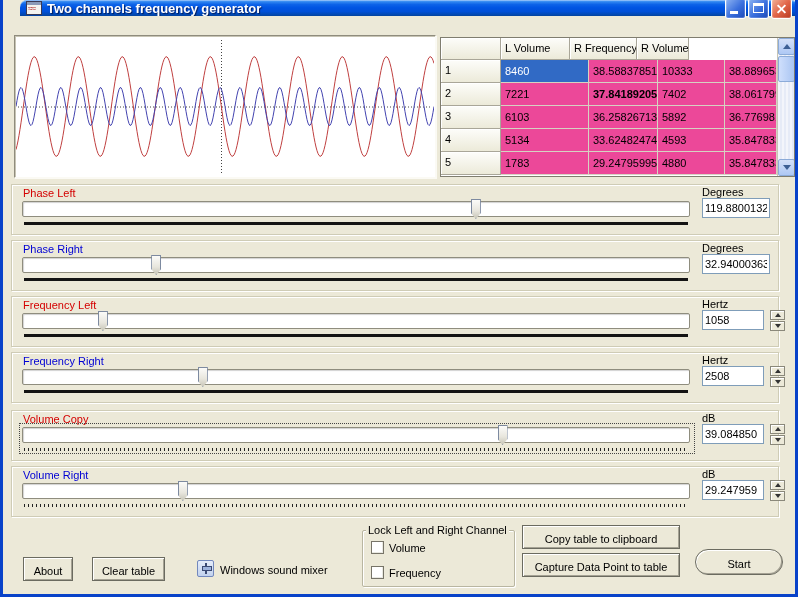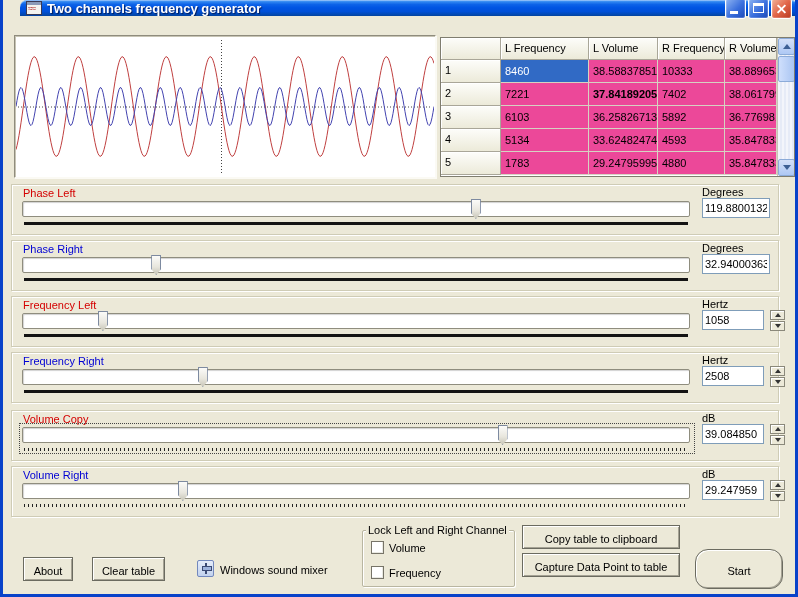--- a/index.html
+++ b/index.html
@@ -196,21 +196,20 @@
           <line x1="205.5" y1="3" x2="205.5" y2="136" stroke="#444" stroke-width="1" stroke-dasharray="1 2"></line>
           <polyline points="0,112.6 1,108.6 2,103.9 3,98.4 4,92.3 5,85.8 6,78.9 7,71.9 8,64.8 9,57.8 10,51.0 11,44.6 12,38.7 13,33.5 14,29.0 15,25.3 16,22.5 17,20.6 18,19.8 19,19.9 20,21.1 21,23.3 22,26.4 23,30.4 24,35.1 25,40.6 26,46.7 27,53.2 28,60.1 29,67.1 30,74.2 31,81.2 32,88.0 33,94.4 34,100.3 35,105.5 36,110.0 37,113.7 38,116.5 39,118.4 40,119.2 41,119.1 42,117.9 43,115.7 44,112.6 45,108.6 46,103.9 47,98.4 48,92.3 49,85.8 50,78.9 51,71.9 52,64.8 53,57.8 54,51.0 55,44.6 56,38.7 57,33.5 58,29.0 59,25.3 60,22.5 61,20.6 62,19.8 63,19.9 64,21.1 65,23.3 66,26.4 67,30.4 68,35.1 69,40.6 70,46.7 71,53.2 72,60.1 73,67.1 74,74.2 75,81.2 76,88.0 77,94.4 78,100.3 79,105.5 80,110.0 81,113.7 82,116.5 83,118.4 84,119.2 85,119.1 86,117.9 87,115.7 88,112.6 89,108.6 90,103.9 91,98.4 92,92.3 93,85.8 94,78.9 95,71.9 96,64.8 97,57.8 98,51.0 99,44.6 100,38.7 101,33.5 102,29.0 103,25.3 104,22.5 105,20.6 106,19.8 107,19.9 108,21.1 109,23.3 110,26.4 111,30.4 112,35.1 113,40.6 114,46.7 115,53.2 116,60.1 117,67.1 118,74.2 119,81.2 120,88.0 121,94.4 122,100.3 123,105.5 124,110.0 125,113.7 126,116.5 127,118.4 128,119.2 129,119.1 130,117.9 131,115.7 132,112.6 133,108.6 134,103.9 135,98.4 136,92.3 137,85.8 138,78.9 139,71.9 140,64.8 141,57.8 142,51.0 143,44.6 144,38.7 145,33.5 146,29.0 147,25.3 148,22.5 149,20.6 150,19.8 151,19.9 152,21.1 153,23.3 154,26.4 155,30.4 156,35.1 157,40.6 158,46.7 159,53.2 160,60.1 161,67.1 162,74.2 163,81.2 164,88.0 165,94.4 166,100.3 167,105.5 168,110.0 169,113.7 170,116.5 171,118.4 172,119.2 173,119.1 174,117.9 175,115.7 176,112.6 177,108.6 178,103.9 179,98.4 180,92.3 181,85.8 182,78.9 183,71.9 184,64.8 185,57.8 186,51.0 187,44.6 188,38.7 189,33.5 190,29.0 191,25.3 192,22.5 193,20.6 194,19.8 195,19.9 196,21.1 197,23.3 198,26.4 199,30.4 200,35.1 201,40.6 202,46.7 203,53.2 204,60.1 205,67.1 206,74.2 207,81.2 208,88.0 209,94.4 210,100.3 211,105.5 212,110.0 213,113.7 214,116.5 215,118.4 216,119.2 217,119.1 218,117.9 219,115.7 220,112.6 221,108.6 222,103.9 223,98.4 224,92.3 225,85.8 226,78.9 227,71.9 228,64.8 229,57.8 230,51.0 231,44.6 232,38.7 233,33.5 234,29.0 235,25.3 236,22.5 237,20.6 238,19.8 239,19.9 240,21.1 241,23.3 242,26.4 243,30.4 244,35.1 245,40.6 246,46.7 247,53.2 248,60.1 249,67.1 250,74.2 251,81.2 252,88.0 253,94.4 254,100.3 255,105.5 256,110.0 257,113.7 258,116.5 259,118.4 260,119.2 261,119.1 262,117.9 263,115.7 264,112.6 265,108.6 266,103.9 267,98.4 268,92.3 269,85.8 270,78.9 271,71.9 272,64.8 273,57.8 274,51.0 275,44.6 276,38.7 277,33.5 278,29.0 279,25.3 280,22.5 281,20.6 282,19.8 283,19.9 284,21.1 285,23.3 286,26.4 287,30.4 288,35.1 289,40.6 290,46.7 291,53.2 292,60.1 293,67.1 294,74.2 295,81.2 296,88.0 297,94.4 298,100.3 299,105.5 300,110.0 301,113.7 302,116.5 303,118.4 304,119.2 305,119.1 306,117.9 307,115.7 308,112.6 309,108.6 310,103.9 311,98.4 312,92.3 313,85.8 314,78.9 315,71.9 316,64.8 317,57.8 318,51.0 319,44.6 320,38.7 321,33.5 322,29.0 323,25.3 324,22.5 325,20.6 326,19.8 327,19.9 328,21.1 329,23.3 330,26.4 331,30.4 332,35.1 333,40.6 334,46.7 335,53.2 336,60.1 337,67.1 338,74.2 339,81.2 340,88.0 341,94.4 342,100.3 343,105.5 344,110.0 345,113.7 346,116.5 347,118.4 348,119.2 349,119.1 350,117.9 351,115.7 352,112.6 353,108.6 354,103.9 355,98.4 356,92.3 357,85.8 358,78.9 359,71.9 360,64.8 361,57.8 362,51.0 363,44.6 364,38.7 365,33.5 366,29.0 367,25.3 368,22.5 369,20.6 370,19.8 371,19.9 372,21.1 373,23.3 374,26.4 375,30.4 376,35.1 377,40.6 378,46.7 379,53.2 380,60.1 381,67.1 382,74.2 383,81.2 384,88.0 385,94.4 386,100.3 387,105.5 388,110.0 389,113.7 390,116.5 391,118.4 392,119.2 393,119.1 394,117.9 395,115.7 396,112.6 397,108.6 398,103.9 399,98.4 400,92.3 401,85.8 402,78.9 403,71.9 404,64.8 405,57.8 406,51.0 407,44.6 408,38.7 409,33.5 410,29.0 411,25.3 412,22.5 413,20.6 414,19.8 415,19.9 416,21.1 417,23.3 418,26.4 " fill="none" stroke="#c04040" stroke-width="1"></polyline>
           <polyline points="0,69.5 1,63.6 2,58.3 3,54.1 4,51.4 5,50.5 6,51.5 7,54.3 8,58.5 9,63.9 10,69.8 11,75.7 12,80.9 13,85.1 14,87.7 15,88.5 16,87.4 17,84.6 18,80.2 19,74.9 20,68.9 21,63.1 22,57.8 23,53.8 24,51.2 25,50.5 26,51.7 27,54.6 28,59.0 29,64.4 30,70.4 31,76.2 32,81.4 33,85.4 34,87.8 35,88.5 36,87.2 37,84.2 38,79.8 39,74.3 40,68.4 41,62.5 42,57.4 43,53.4 44,51.1 45,50.5 46,51.9 47,55.0 48,59.5 49,65.0 50,70.9 51,76.7 52,81.8 53,85.7 54,88.0 55,88.4 56,87.0 57,83.9 58,79.3 59,73.7 60,67.8 61,62.0 62,57.0 63,53.1 64,51.0 65,50.6 66,52.1 67,55.3 68,60.0 69,65.5 70,71.5 71,77.3 72,82.3 73,86.0 74,88.1 75,88.4 76,86.8 77,83.5 78,78.8 79,73.2 80,67.2 81,61.5 82,56.5 83,52.9 84,50.8 85,50.7 86,52.3 87,55.7 88,60.5 89,66.1 90,72.1 91,77.8 92,82.7 93,86.3 94,88.2 95,88.3 96,86.5 97,83.1 98,78.3 99,72.6 100,66.7 101,61.0 102,56.1 103,52.6 104,50.7 105,50.7 106,52.6 107,56.1 108,61.0 109,66.7 110,72.6 111,78.3 112,83.1 113,86.5 114,88.3 115,88.2 116,86.3 117,82.7 118,77.8 119,72.1 120,66.1 121,60.5 122,55.7 123,52.3 124,50.7 125,50.8 126,52.9 127,56.5 128,61.5 129,67.2 130,73.2 131,78.8 132,83.5 133,86.8 134,88.4 135,88.1 136,86.0 137,82.3 138,77.3 139,71.5 140,65.5 141,60.0 142,55.3 143,52.1 144,50.6 145,51.0 146,53.1 147,57.0 148,62.0 149,67.8 150,73.7 151,79.3 152,83.9 153,87.0 154,88.4 155,88.0 156,85.7 157,81.8 158,76.7 159,70.9 160,65.0 161,59.5 162,55.0 163,51.9 164,50.5 165,51.1 166,53.4 167,57.4 168,62.5 169,68.4 170,74.3 171,79.8 172,84.2 173,87.2 174,88.5 175,87.8 176,85.4 177,81.4 178,76.2 179,70.4 180,64.4 181,59.0 182,54.6 183,51.7 184,50.5 185,51.2 186,53.8 187,57.8 188,63.1 189,68.9 190,74.9 191,80.2 192,84.6 193,87.4 194,88.5 195,87.7 196,85.1 197,80.9 198,75.7 199,69.8 200,63.9 201,58.5 202,54.3 203,51.5 204,50.5 205,51.4 206,54.1 207,58.3 208,63.6 209,69.5 210,75.4 211,80.7 212,84.9 213,87.6 214,88.5 215,87.5 216,84.7 217,80.5 218,75.1 219,69.2 220,63.3 221,58.1 222,53.9 223,51.3 224,50.5 225,51.6 226,54.4 227,58.8 228,64.1 229,70.1 230,75.9 231,81.2 232,85.2 233,87.8 234,88.5 235,87.3 236,84.4 237,80.0 238,74.6 239,68.6 240,62.8 241,57.6 242,53.6 243,51.2 244,50.5 245,51.8 246,54.8 247,59.2 248,64.7 249,70.6 250,76.5 251,81.6 252,85.6 253,87.9 254,88.5 255,87.1 256,84.0 257,79.5 258,74.0 259,68.1 260,62.3 261,57.2 262,53.3 263,51.0 264,50.6 265,52.0 266,55.1 267,59.7 268,65.3 269,71.2 270,77.0 271,82.0 272,85.9 273,88.0 274,88.4 275,86.9 276,83.7 277,79.0 278,73.5 279,67.5 280,61.7 281,56.7 282,53.0 283,50.9 284,50.6 285,52.2 286,55.5 287,60.2 288,65.8 289,71.8 290,77.5 291,82.5 292,86.1 293,88.2 294,88.3 295,86.7 296,83.3 297,78.5 298,72.9 299,66.9 300,61.2 301,56.3 302,52.7 303,50.8 304,50.7 305,52.5 306,55.9 307,60.7 308,66.4 309,72.3 310,78.0 311,82.9 312,86.4 313,88.3 314,88.3 315,86.4 316,82.9 317,78.0 318,72.3 319,66.4 320,60.7 321,55.9 322,52.5 323,50.7 324,50.8 325,52.7 326,56.3 327,61.2 328,66.9 329,72.9 330,78.5 331,83.3 332,86.7 333,88.3 334,88.2 335,86.1 336,82.5 337,77.5 338,71.8 339,65.8 340,60.2 341,55.5 342,52.2 343,50.6 344,50.9 345,53.0 346,56.7 347,61.7 348,67.5 349,73.5 350,79.0 351,83.7 352,86.9 353,88.4 354,88.0 355,85.9 356,82.0 357,77.0 358,71.2 359,65.3 360,59.7 361,55.1 362,52.0 363,50.6 364,51.0 365,53.3 366,57.2 367,62.3 368,68.1 369,74.0 370,79.5 371,84.0 372,87.1 373,88.5 374,87.9 375,85.6 376,81.6 377,76.5 378,70.6 379,64.7 380,59.2 381,54.8 382,51.8 383,50.5 384,51.2 385,53.6 386,57.6 387,62.8 388,68.6 389,74.6 390,80.0 391,84.4 392,87.3 393,88.5 394,87.8 395,85.2 396,81.2 397,75.9 398,70.1 399,64.1 400,58.8 401,54.4 402,51.6 403,50.5 404,51.3 405,53.9 406,58.1 407,63.3 408,69.2 409,75.1 410,80.5 411,84.7 412,87.5 413,88.5 414,87.6 415,84.9 416,80.7 417,75.4 418,69.5 " fill="none" stroke="#4444b0" stroke-width="1"></polyline>
         </svg>
     </div>
 
     <div class="grid">
       <div class="gridbody" id="grid-body">
           <div class="trow">
             <div class="hcell" style="width: 60px;"></div>
-            <div class="hcell" style="width: 88px;">L Frequency</div>
             <div class="hcell" style="width: 69px;">L Volume</div>
             <div class="hcell" style="width: 67px;">R Frequency</div>
             <div class="hcell" style="width: 52px;">R Volume</div>
           </div>
           <div class="trow">
             <div class="rhcell" style="width: 60px;">1</div>
             <div class="tcell sel" style="width: 88px;">8460</div>
             <div class="tcell" style="width: 69px;">38.58837851</div>
             <div class="tcell" style="width: 67px;">10333</div>
             <div class="tcell" style="width: 52px;">38.88965344</div>
@@ -361,16 +360,16 @@
         <span>Volume</span>
       </div>
       <div class="chkrow" style="top:35px">
         <div class="chk"></div>
         <span>Frequency</span>
       </div>
     </div>
 
     <button class="btn" style="left:519px; top:497px; width:158px; height:24px;">Copy table to clipboard</button>
     <button class="btn" style="left:519px; top:525px; width:158px; height:24px;">Capture Data Point to table</button>
-    <button class="btn" style="left:692px; top:521px; width:88px; height:40px;border-radius:13px;">Start</button>
+    <button class="btn" style="left:692px; top:521px; width:88px; height:26px;border-radius:13px;">Start</button>
 
   </div>
 </div>
 
 </body></html>

